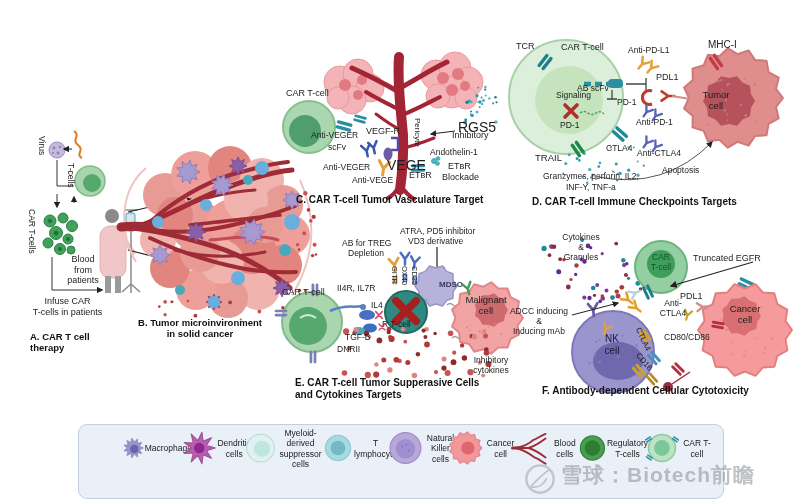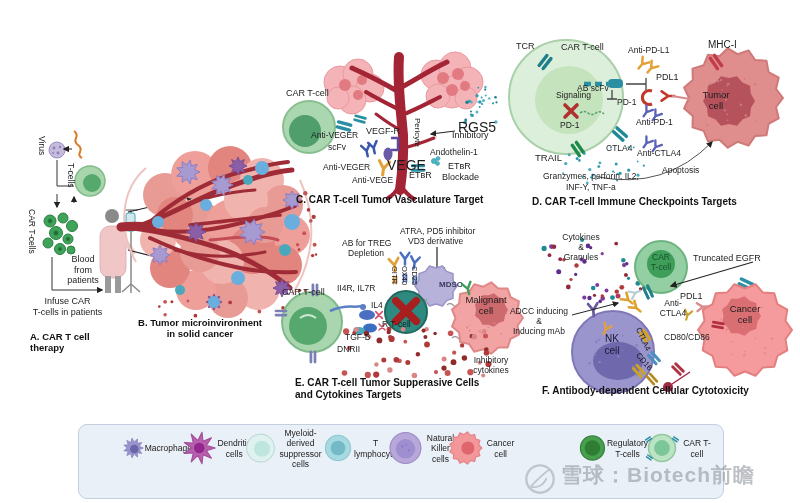--- a/index.html
+++ b/index.html
@@ -674,20 +674,29 @@
   </div>
   <div class="legend-item" style="left:368px;width:70px">
     <svg width="48" height="42" viewBox="0 0 48 44">
           <g id="li6s">
             <path d="M45.0,22.0L41.0,26.2L42.6,31.8L37.1,33.6L35.9,39.3L30.2,38.4L26.5,42.8L21.9,39.4L16.6,41.6L14.1,36.4L8.3,35.9L8.5,30.1L3.6,27.0L6.5,22.0L3.6,17.0L8.5,13.9L8.3,8.1L14.1,7.6L16.6,2.4L21.9,4.6L26.5,1.2L30.2,5.6L35.9,4.7L37.1,10.4L42.6,12.2L41.0,17.8Z" fill="#f2989b" stroke="#e58287" stroke-width="1.5" stroke-linejoin="round"></path>
           </g>
           <circle cx="27" cy="22" r="8.5" fill="#e0666d"></circle>
         </svg>
     <div class="legend-label">Cancer cell</div>
   </div>
+  <div class="legend-item" style="left:432px;width:70px">
+    <svg width="48" height="42" viewBox="0 0 48 44">
+          <g fill="none" stroke="#9e2b35" stroke-width="2.4" stroke-linecap="round">
+            <path d="M2,22 H12" stroke-width="4"></path>
+            <path d="M6,22 C16,20 22,18 28,12 M6,22 C16,24 22,28 30,34 M6,22 H22 M22,22 C30,20 36,16 44,10 M22,22 C30,24 36,28 44,34 M28,12 C34,10 38,6 44,4 M30,34 C36,36 40,40 44,42"></path>
+          </g>
+        </svg>
+    <div class="legend-label">Blood cells</div>
+  </div>
   <div class="legend-item" style="left:499px;width:70px">
     <svg width="48" height="42" viewBox="0 0 48 44">
           <circle cx="24" cy="22" r="20" fill="#46a04e" stroke="#35823c" stroke-width="2"></circle>
           <circle cx="24" cy="22" r="13" fill="#2e7d32"></circle>
         </svg>
     <div class="legend-label">Regulatory
 T-cells</div>
   </div>
   <div class="legend-item" style="left:564px;width:70px">
     <svg width="48" height="42" viewBox="0 0 48 44">

